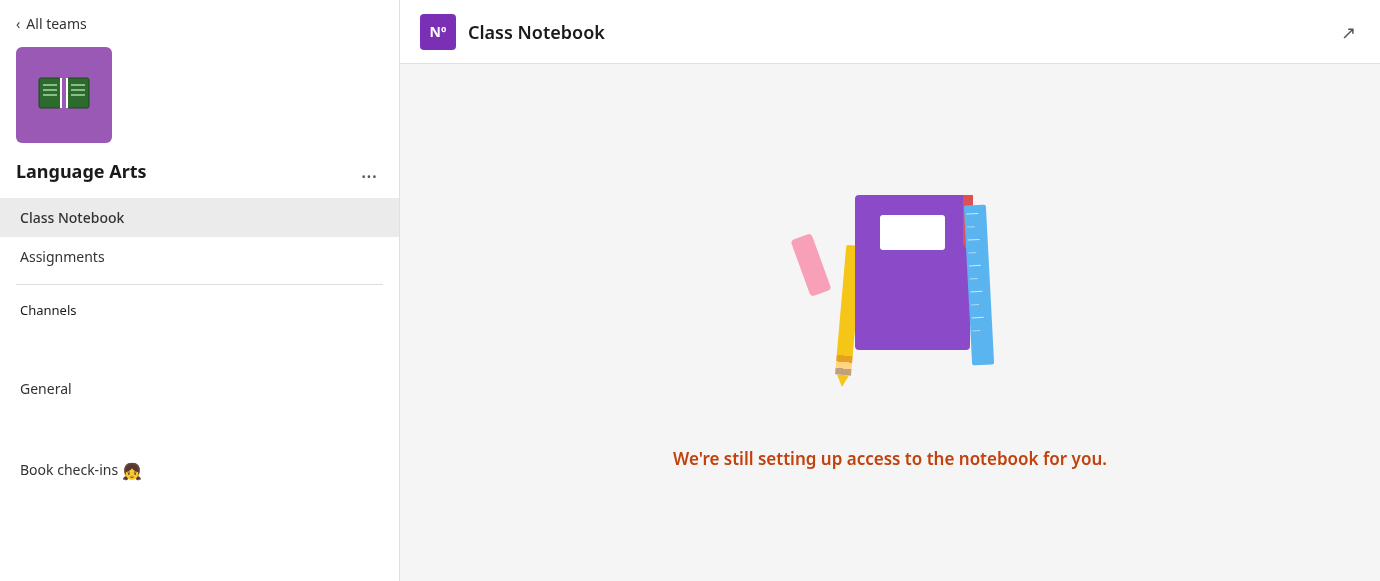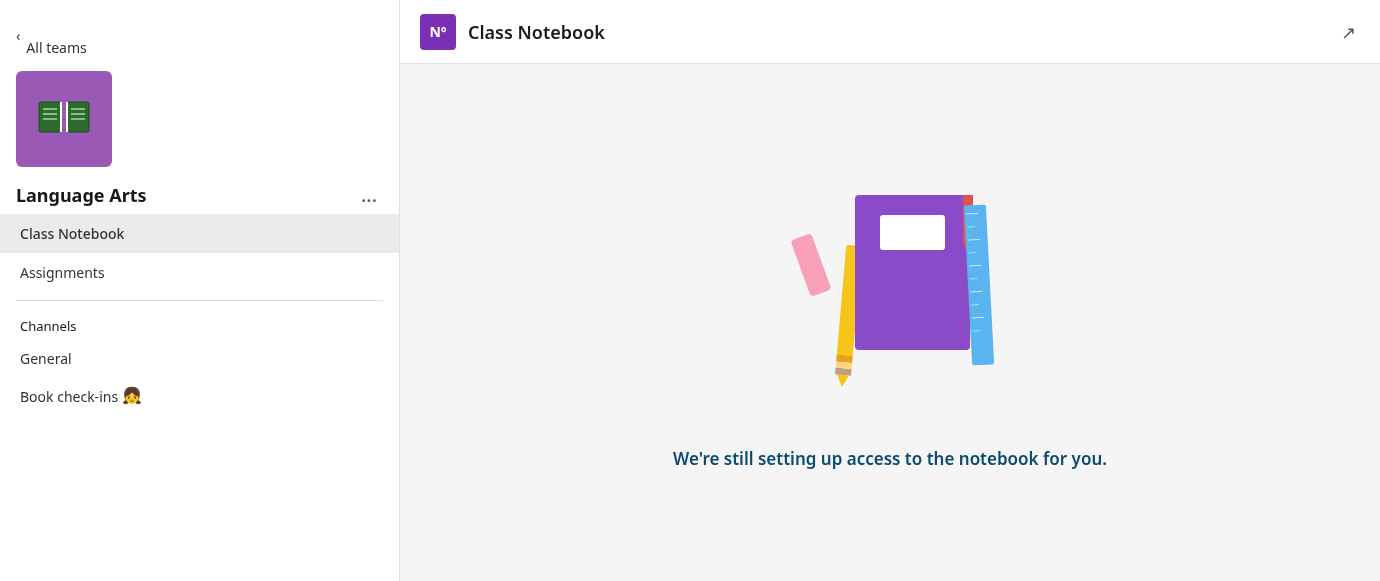--- a/index.html
+++ b/index.html
@@ -33,21 +33,20 @@
     }
 
     .back-chevron {
       font-size: 14px;
       color: #444;
     }
 
     .back-label {
       font-size: 14px;
       color: #333;
-      margin-top: 24px;
     }
 
     .team-banner {
       width: 96px;
       height: 96px;
       background: #9b59b6;
       margin: 0 16px 12px 16px;
       border-radius: 6px;
       display: flex;
       align-items: center;
@@ -57,21 +56,21 @@
 
     .team-banner svg {
       width: 60px;
       height: 60px;
     }
 
     .team-name-row {
       display: flex;
       align-items: center;
       justify-content: space-between;
-      padding: 0 16px 4px 16px;
+      padding: 0 16px 12px 16px;
     }
 
     .team-name {
       font-size: 18px;
       font-weight: 700;
       color: #1a1a1a;
     }
 
     .ellipsis-btn {
       font-size: 20px;
@@ -100,26 +99,27 @@
 
     .section-label {
       padding: 8px 20px 6px 20px;
       font-size: 13px;
       font-weight: 400;
       color: #1a1a1a;
     }
 
     .channel-item {
       display: flex;
-      align-items: flex-end;
+      align-items: flex-start;
       padding: 8px 20px;
       font-size: 14px;
       color: #333;
       cursor: pointer;
       gap: 4px;
+      margin-top: 46px;
     }
 
     .emoji {
       font-size: 16px;
     }
 
     
     .main-content {
       flex: 1;
       display: flex;
@@ -293,21 +293,21 @@
     }
     .ruler-line-short {
       width: 8px;
       height: 1px;
       background: rgba(255,255,255,0.5);
     }
 
     .status-message {
       font-size: 17px;
       font-weight: 600;
-      color: #0c4a6e;
+      color: #c2410c;
       text-align: center;
     }
   </style>
 </head>
 <body>
 
 <div class="sidebar">
 
   <div class="back-nav">
     <span class="back-chevron">‹</span>

